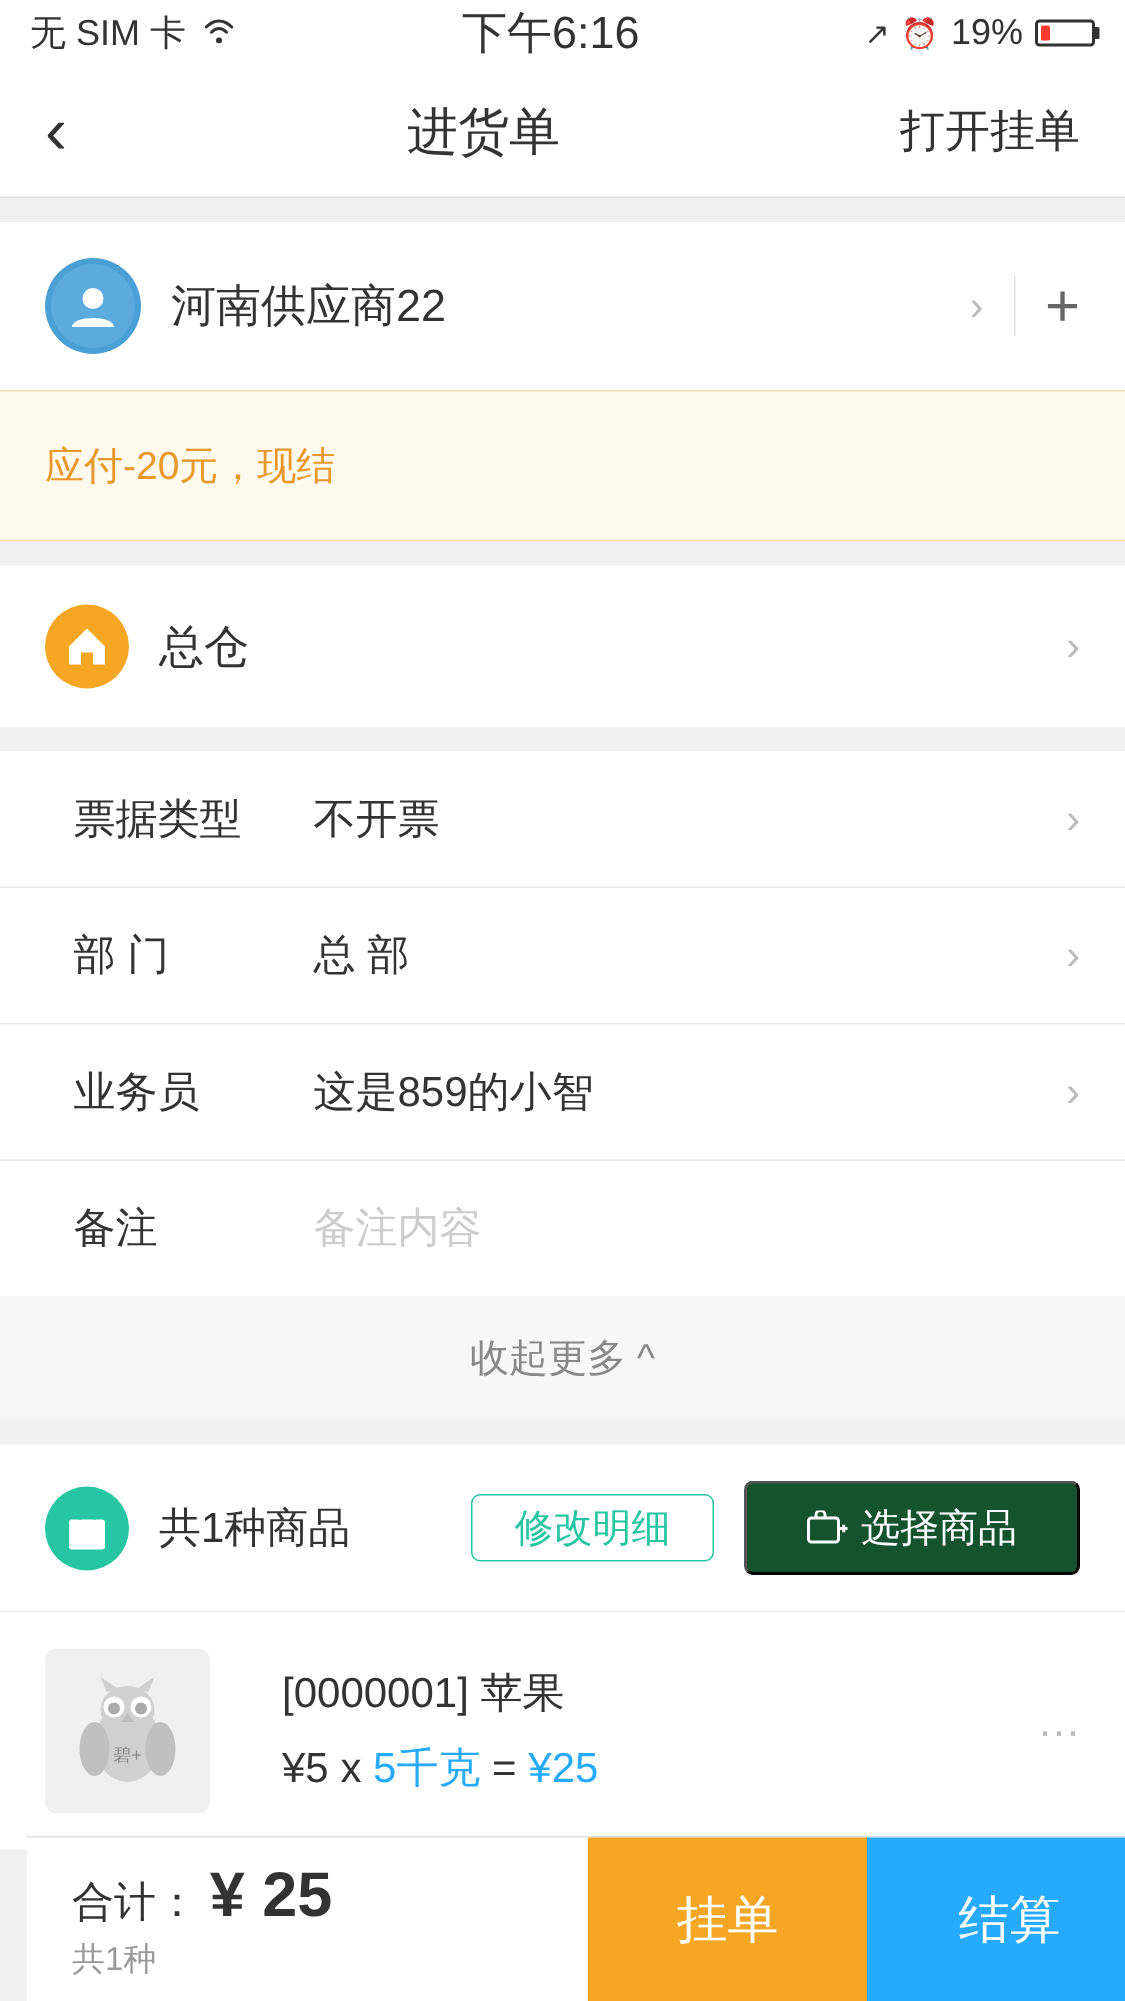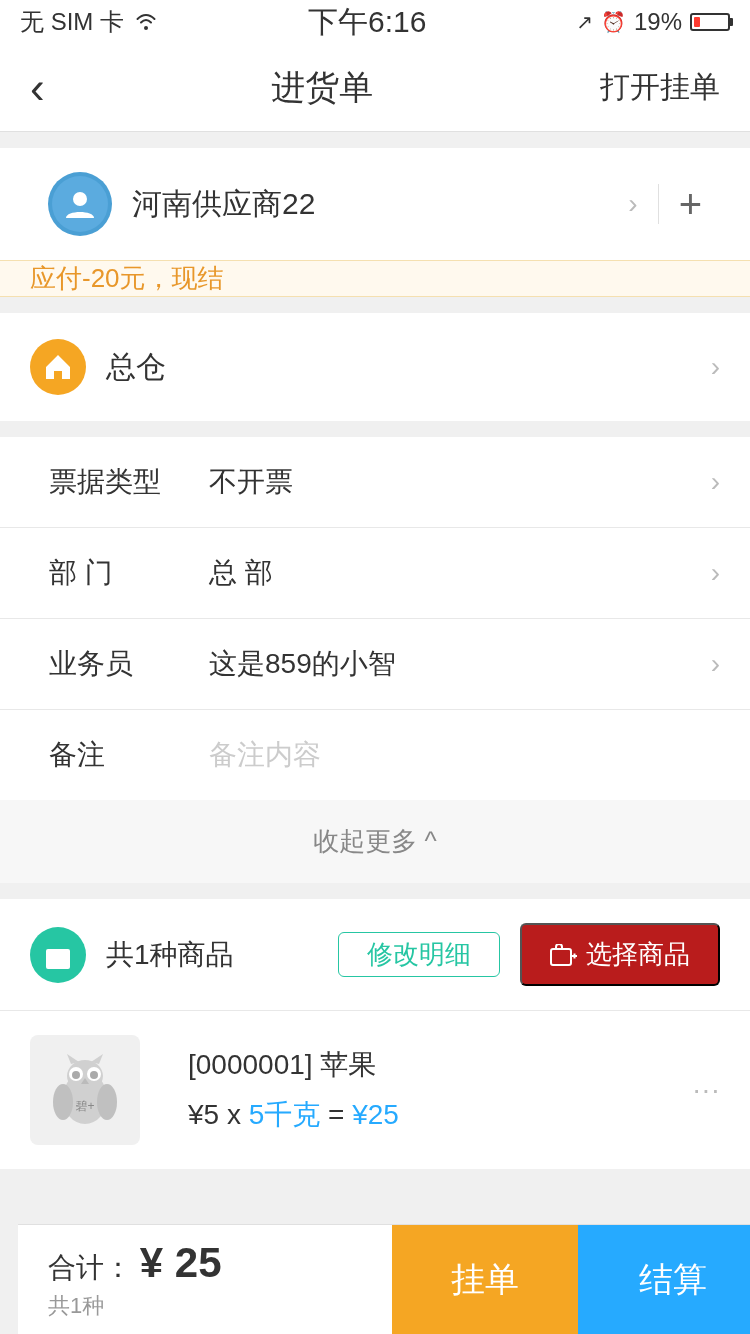--- a/index.html
+++ b/index.html
@@ -64,21 +64,21 @@
     
     .card {
       background: #fff;
       margin-bottom: 0;
     }
 
     
     .supplier-row {
       display: flex;
       align-items: center;
-      padding: 24px 48px;
+      padding: 24px 30px;
       background: #fff;
     }
     .supplier-avatar {
       width: 64px; height: 64px; border-radius: 50%;
       background: #4a9fd4;
       display: flex; align-items: center; justify-content: center;
       margin-right: 20px; flex-shrink: 0;
     }
     .supplier-avatar-inner {
       width: 56px; height: 56px; border-radius: 50%;
@@ -86,21 +86,21 @@
       display: flex; align-items: center; justify-content: center;
     }
     .supplier-name { flex: 1; font-size: 30px; color: #333; }
     .chevron-icon { color: #bbb; font-size: 28px; }
     .divider-v { width: 1px; height: 40px; background: #e0e0e0; margin: 0 20px; }
     .plus-btn { font-size: 40px; color: #666; cursor: pointer; }
 
     
     .alert-banner {
       background: #fff9ee;
-      padding: 0 30px;
+      padding: 32px 30px;
       border-top: 1px solid #f5e0b0;
       border-bottom: 1px solid #f5e0b0;
     }
     .alert-text { font-size: 26px; color: #e8972a; }
 
     
     .row-item {
       background: #fff;
       display: flex;
       align-items: center;
@@ -151,24 +151,24 @@
       border: 1.5px solid #26c6a3;
       border-radius: 6px;
       padding: 4px 28px;
       font-size: 26px;
       color: #26c6a3;
       background: #fff;
       cursor: pointer;
     }
     .btn-primary {
       border-radius: 6px;
-      padding: 12px 28px;
+      padding: 12px 40px;
       font-size: 26px;
       color: #fff;
-      background: #b91c1c;
+      background: #14532d;
       cursor: pointer;
       display: flex;
       align-items: center;
       gap: 8px;
     }
 
     
     .product-item {
       background: #fff;
       display: flex;

